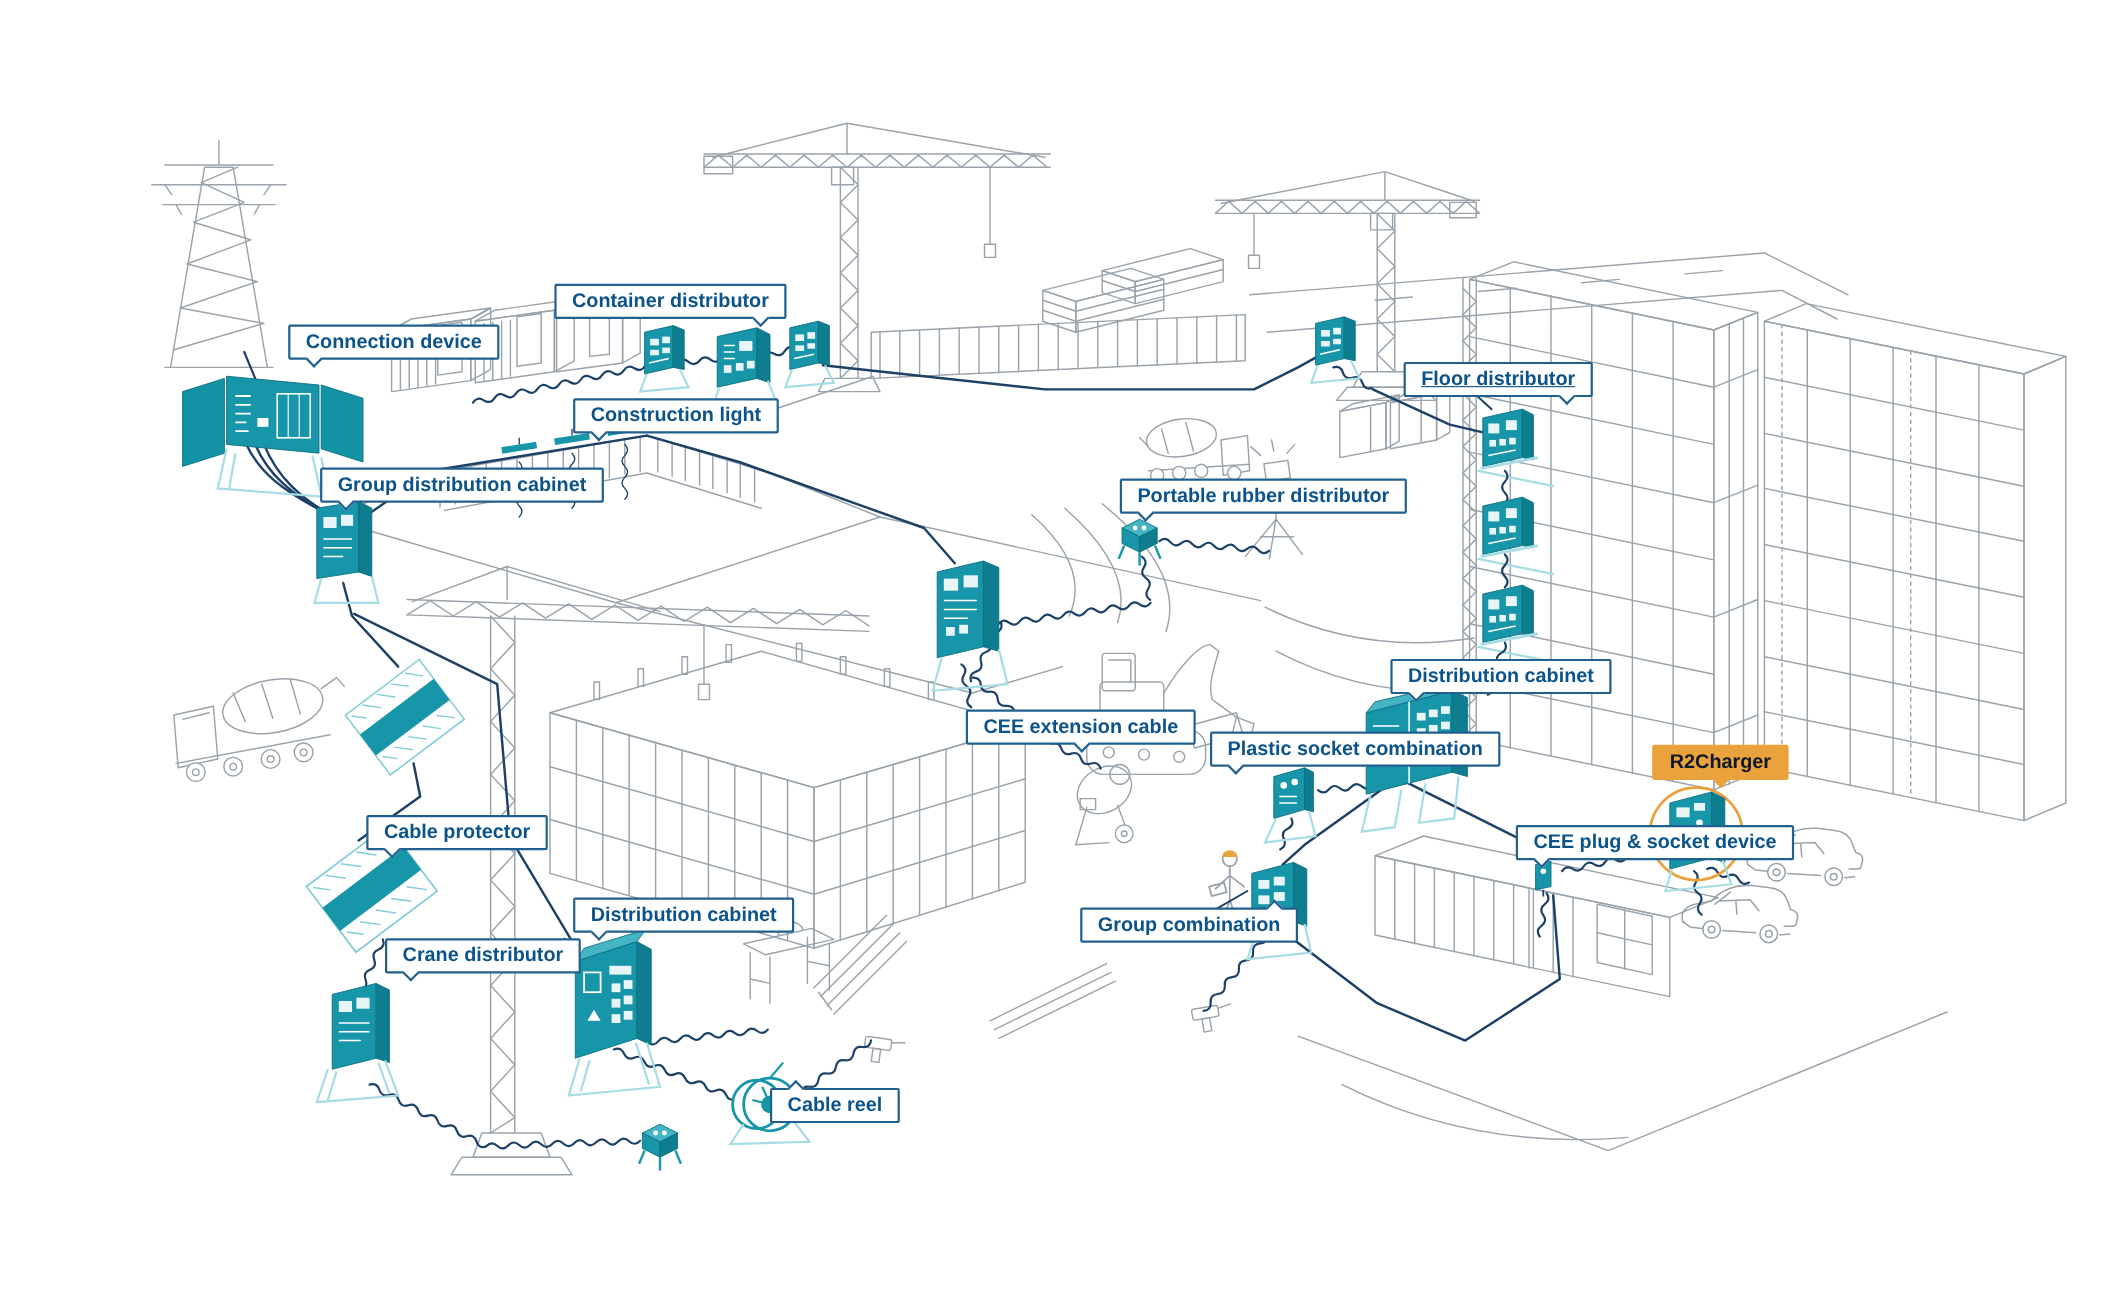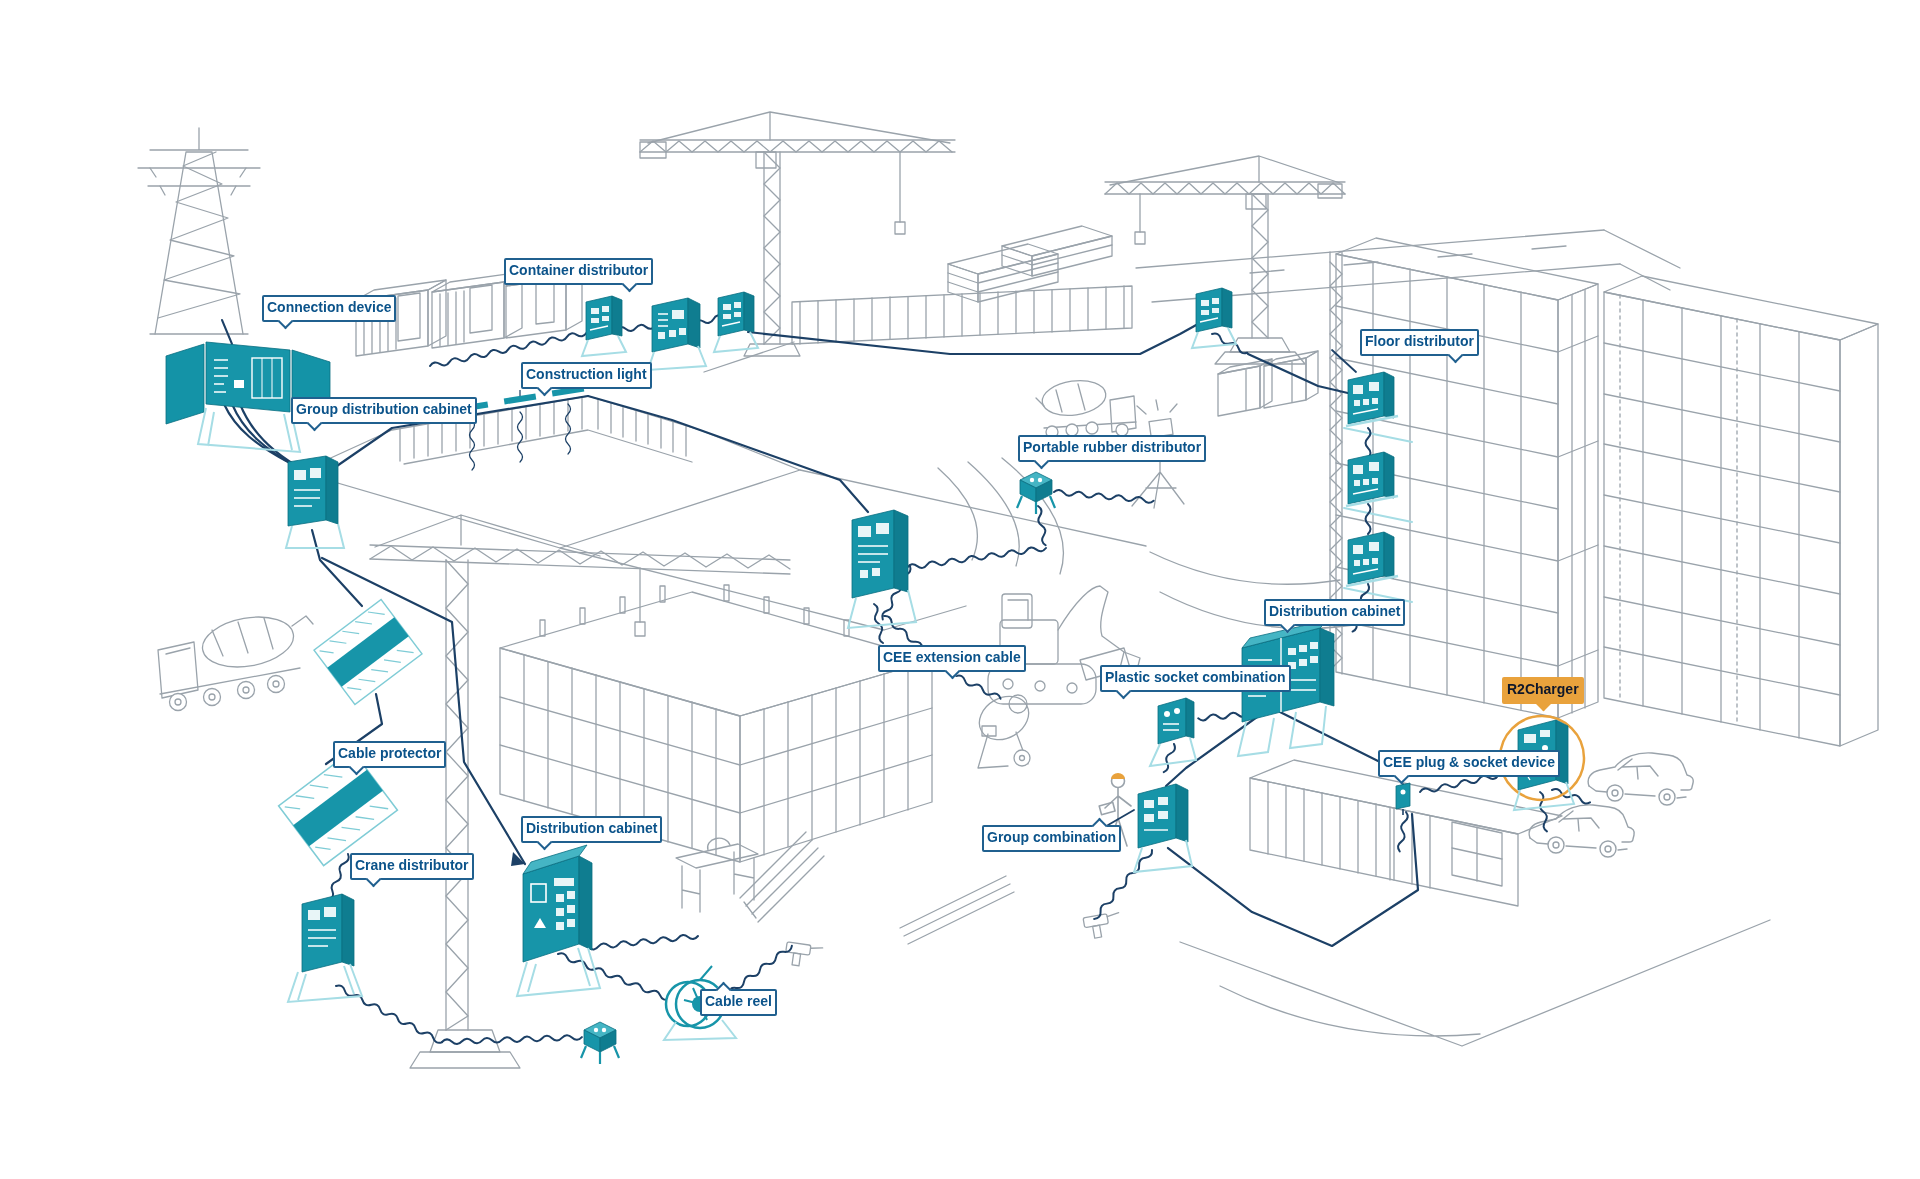--- a/index.html
+++ b/index.html
@@ -1,20 +1,20 @@
 <!DOCTYPE html>
 <html><head>
 <meta charset="utf-8">
 <style>
   html,body{margin:0;padding:0;background:#fff;}
   .stage{position:relative;width:1920px;height:1179px;background:#fff;overflow:hidden;
          font-family:"Liberation Sans",sans-serif;}
   .stage svg{position:absolute;left:0;top:0;}
   .callout{position:absolute;background:#fff;border:2px solid #20608f;border-radius:2px;
-           padding:1px 3px 3px;font-size:14px;font-weight:600;color:#0b538a;
+           padding:1px 14px 3px;font-size:18px;font-weight:600;color:#0b538a;
            white-space:nowrap;z-index:6;line-height:1.35;}
   .callout::after{content:"";position:absolute;width:9px;height:9px;background:#fff;
            border-right:2px solid #20608f;border-bottom:2px solid #20608f;
            transform:rotate(45deg);bottom:-7px;left:16px;}
   .tail-r::after{left:auto;right:16px;}
   .tail-c::after{left:50%;margin-left:-5px;}
   .tail-t::after{bottom:auto;top:-7px;transform:rotate(225deg);}
   .tail-tr::after{bottom:auto;top:-7px;left:auto;right:14px;transform:rotate(225deg);}
   .orange{background:#e9a23c;border-color:#e9a23c;color:#0f172a;}
   .orange::after{background:#e9a23c;border-color:#e9a23c;}
@@ -528,22 +528,22 @@
     <circle cx="700" cy="1004" r="8" fill="#1795a9"></circle>
     <path d="M700,980 L712,966 M693,988 L707,1020 M684,1000 L716,1008" stroke="#1795a9" stroke-width="2"></path>
     <path d="M676,1022 L664,1040 L736,1038 L722,1020" stroke="#a6dde5" stroke-width="2" fill="none"></path>
   </g>
 </g>
 </svg>
 
 <div class="callout" style="left:262px;top:295px;">Connection device</div>
 <div class="callout tail-r" style="left:504px;top:258px;">Container distributor</div>
 <div class="callout" style="left:521px;top:362px;">Construction light</div>
-<div class="callout" style="left:291px;top:397px;">Group distribution cabinet</div>
-<div class="callout tail-r" style="left:1360px;top:329px;">Floor distributor</div>
+<div class="callout" style="left:291px;top:425px;">Group distribution cabinet</div>
+<div class="callout tail-r" style="left:1276px;top:329px;text-decoration:underline;">Floor distributor</div>
 <div class="callout" style="left:1018px;top:435px;">Portable rubber distributor</div>
 <div class="callout tail-c" style="left:878px;top:645px;">CEE extension cable</div>
 <div class="callout" style="left:1080px;top:665px;margin-left:20px;">Plastic socket combination</div>
 <div class="callout" style="left:1264px;top:599px;">Distribution cabinet</div>
 <div class="callout orange tail-c" style="left:1502px;top:677px;">R2Charger</div>
 <div class="callout" style="left:1378px;top:750px;">CEE plug &amp; socket device</div>
 <div class="callout" style="left:333px;top:741px;">Cable protector</div>
 <div class="callout" style="left:350px;top:853px;">Crane distributor</div>
 <div class="callout" style="left:521px;top:816px;">Distribution cabinet</div>
 <div class="callout tail-tr" style="left:982px;top:825px;">Group combination</div>

